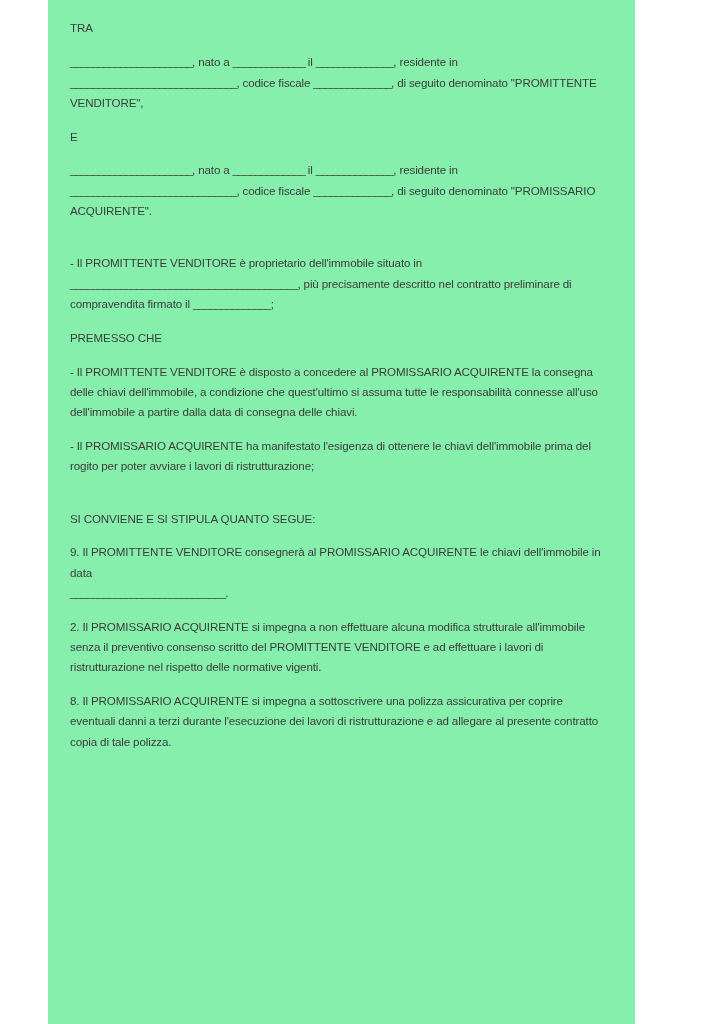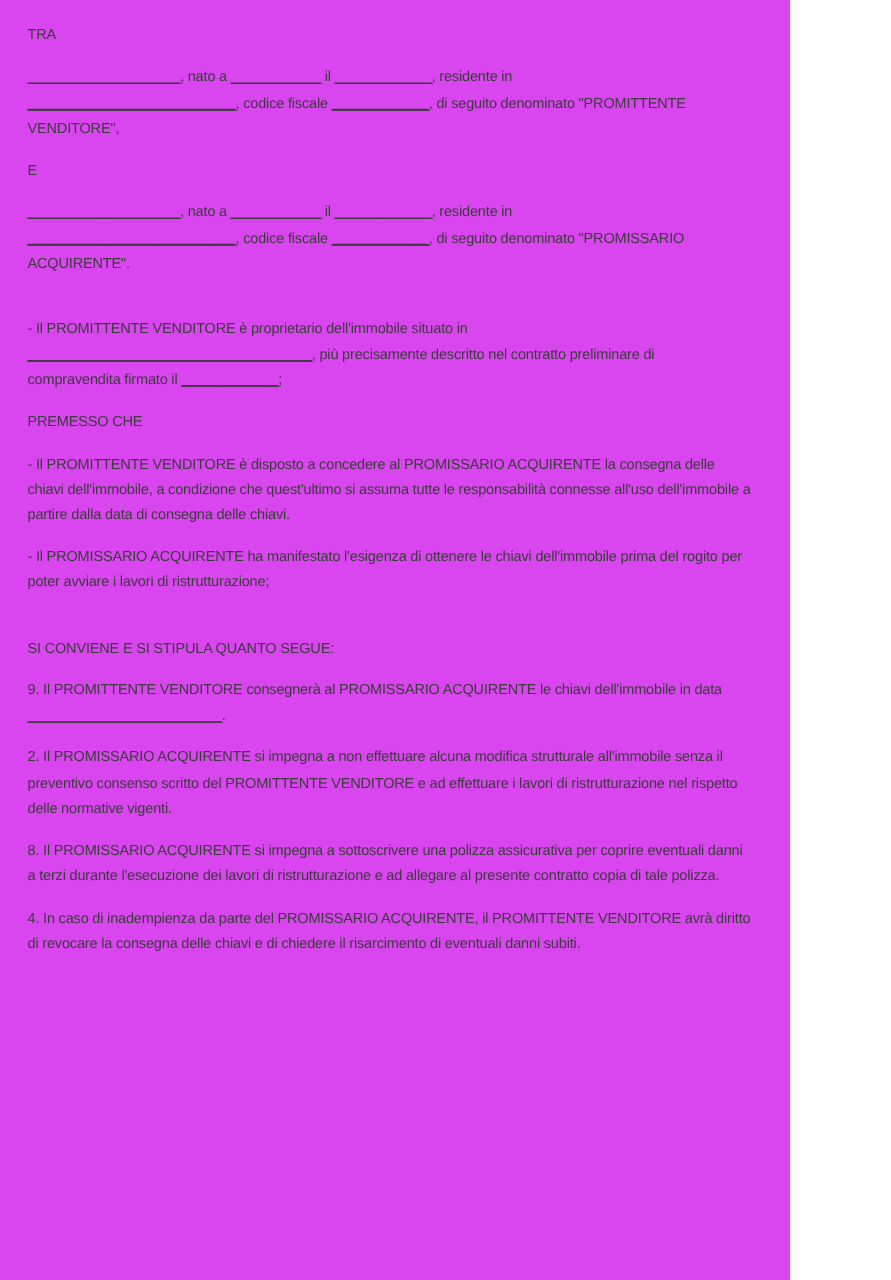--- a/index.html
+++ b/index.html
@@ -10,26 +10,27 @@
   }
   body {
     width: 713px;
     height: 1024px;
     overflow: hidden;
     font-family: "Liberation Sans", "DejaVu Sans", sans-serif;
     color: #3c3c3c;
     -webkit-font-smoothing: antialiased;
   }
   .page {
-    width: 632px;
+    width: 587px;
     height: 1024px;
     box-sizing: border-box;
     padding: 18px 31px 0 22px;
-    background: #d946ef;
+    background: #86efac;
     position: relative;
+    margin-left: 48px;
   }
   .doc-body {
     font-size: 11.6px;
     line-height: 20.3px;
     text-align: left;
     letter-spacing: -0.12px;
     word-spacing: -0.1px;
   }
   
   .para {
@@ -47,21 +48,20 @@
     margin: 0;
     font-size: 11.6px;
     line-height: 20.3px;
     font-weight: normal;
     letter-spacing: -0.12px;
   }
   
   .blank {
     white-space: pre;
     letter-spacing: -0.9px;
-    text-decoration: underline;
   }
 </style>
 </head>
 <body>
 
 <div class="page">
   <div class="doc-body">
 
     <p class="heading">TRA</p>
 
@@ -86,18 +86,17 @@
     <div class="gap-lg"></div>
 
     <p class="para">SI CONVIENE E SI STIPULA QUANTO SEGUE:</p>
 
     <p class="para"><span>9. Il PROMITTENTE VENDITORE consegnerà al PROMISSARIO ACQUIRENTE le chiavi dell'immobile in data </span><br><span class="blank">____________________________</span><span>.</span></p>
 
     <p class="para">2. Il PROMISSARIO ACQUIRENTE si impegna a non effettuare alcuna modifica strutturale all'immobile senza il preventivo consenso scritto del PROMITTENTE VENDITORE e ad effettuare i lavori di ristrutturazione nel rispetto delle normative vigenti.</p>
 
     <p class="para">8. Il PROMISSARIO ACQUIRENTE si impegna a sottoscrivere una polizza assicurativa per coprire eventuali danni a terzi durante l'esecuzione dei lavori di ristrutturazione e ad allegare al presente contratto copia di tale polizza.</p>
 
-    <p class="para">4. In caso di inadempienza da parte del PROMISSARIO ACQUIRENTE, il PROMITTENTE VENDITORE avrà diritto di revocare la consegna delle chiavi e di chiedere il risarcimento di eventuali danni subiti.</p>
 
 
 
   </div>
 </div>
 
 </body></html>

